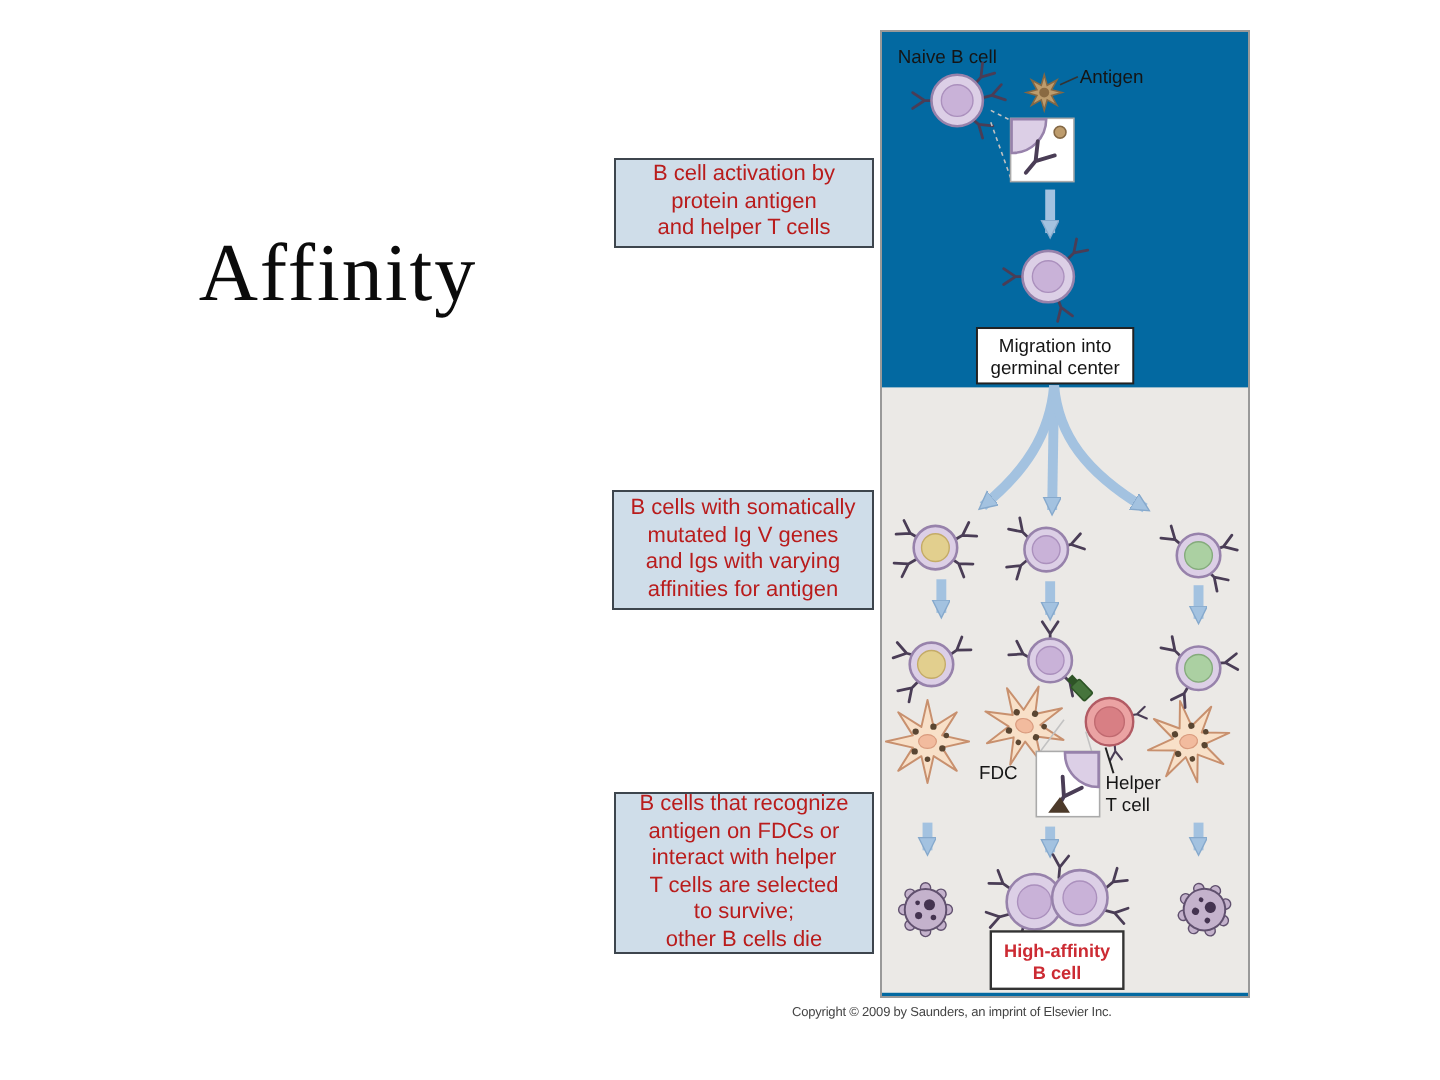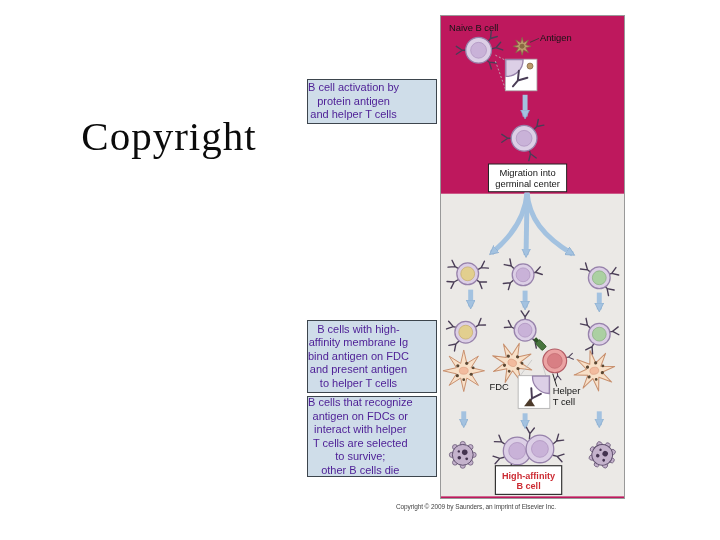--- a/index.html
+++ b/index.html
@@ -15,29 +15,29 @@
     --high-affinity-text:#cc2b33;
   }
   *{margin:0;padding:0;box-sizing:border-box}
   body{width:720px;height:540px;background:#fff;overflow:hidden;
        font-family:"Liberation Sans",sans-serif;position:relative}
   .slide{position:absolute;inset:0;background:#fff}
   .title{position:absolute;left:40px;top:113px;width:258px;text-align:center;
          font-family:"Liberation Serif",serif;font-size:41px;line-height:47px;
          letter-spacing:1px;color:#0b0b0b}
   .step{position:absolute;background:var(--box-fill);border:1px solid var(--box-border);
-        display:flex;align-items:center;text-align:center;
-        color:#4c1d95}
+        display:flex;align-items:center;justify-content:center;text-align:center;
+        color:#b91c1c}
   .step-text{white-space:pre-line;font-size:11px;line-height:13.5px}
   .step1{left:307px;top:79px;width:130px;height:45px}
   .step2{left:306px;top:245px;width:131px;height:60px}
   .step3{left:307px;top:320px;width:130px;height:73px}
   .step4{left:307px;top:396px;width:130px;height:81px}
   .panel{position:absolute;left:440px;top:15px;width:185px;height:484px;
-         background:#be185d;border:1px solid #999}
+         background:#0369a1;border:1px solid #999}
   .copyright{position:absolute;left:396px;top:503px;font-size:6.5px;color:#444;
              letter-spacing:-0.1px}
   
   .germ{fill:var(--germinal-bg)}
   .bco{fill:var(--bcell-fill);stroke:var(--bcell-edge);stroke-width:1.3}
   .ncp{fill:var(--nucleus-purple);stroke:#ab90bd;stroke-width:.7}
   .ncy{fill:var(--nucleus-yellow);stroke:#c4ab67;stroke-width:.7}
   .ncg{fill:var(--nucleus-green);stroke:#85ab7c;stroke-width:.7}
   .rec{fill:none;stroke:#4a3d56;stroke-width:1.4;stroke-linecap:round}
   .arrow{fill:none;stroke:var(--arrow);stroke-width:5;marker-end:url(#ah)}
@@ -49,34 +49,33 @@
   .labelbox{fill:#fff;stroke:#222;stroke-width:1}
   .fdc{fill:var(--fdc-fill);stroke:var(--fdc-edge);stroke-width:1;stroke-linejoin:round}
   .apo{fill:var(--apoptotic-fill);stroke:var(--apoptotic-edge)}
 </style>
 </head>
 <body>
 
 <div class="slide">
 
   <div class="title">
-    <div>Copyright</div>
+    <div>Affinity</div>
   </div>
 
   <div class="step step1">
     <div class="step-text">B cell activation by
 protein antigen
 and helper T cells</div>
   </div>
-  <div class="step step3">
-    <div class="step-text">B cells with high-
-affinity membrane Ig
-bind antigen on FDC
-and present antigen
-to helper T cells</div>
+  <div class="step step2">
+    <div class="step-text">B cells with somatically
+mutated Ig V genes
+and Igs with varying
+affinities for antigen</div>
   </div>
   <div class="step step4">
     <div class="step-text">B cells that recognize
 antigen on FDCs or
 interact with helper
 T cells are selected
 to survive;
 other B cells die</div>
   </div>
 

